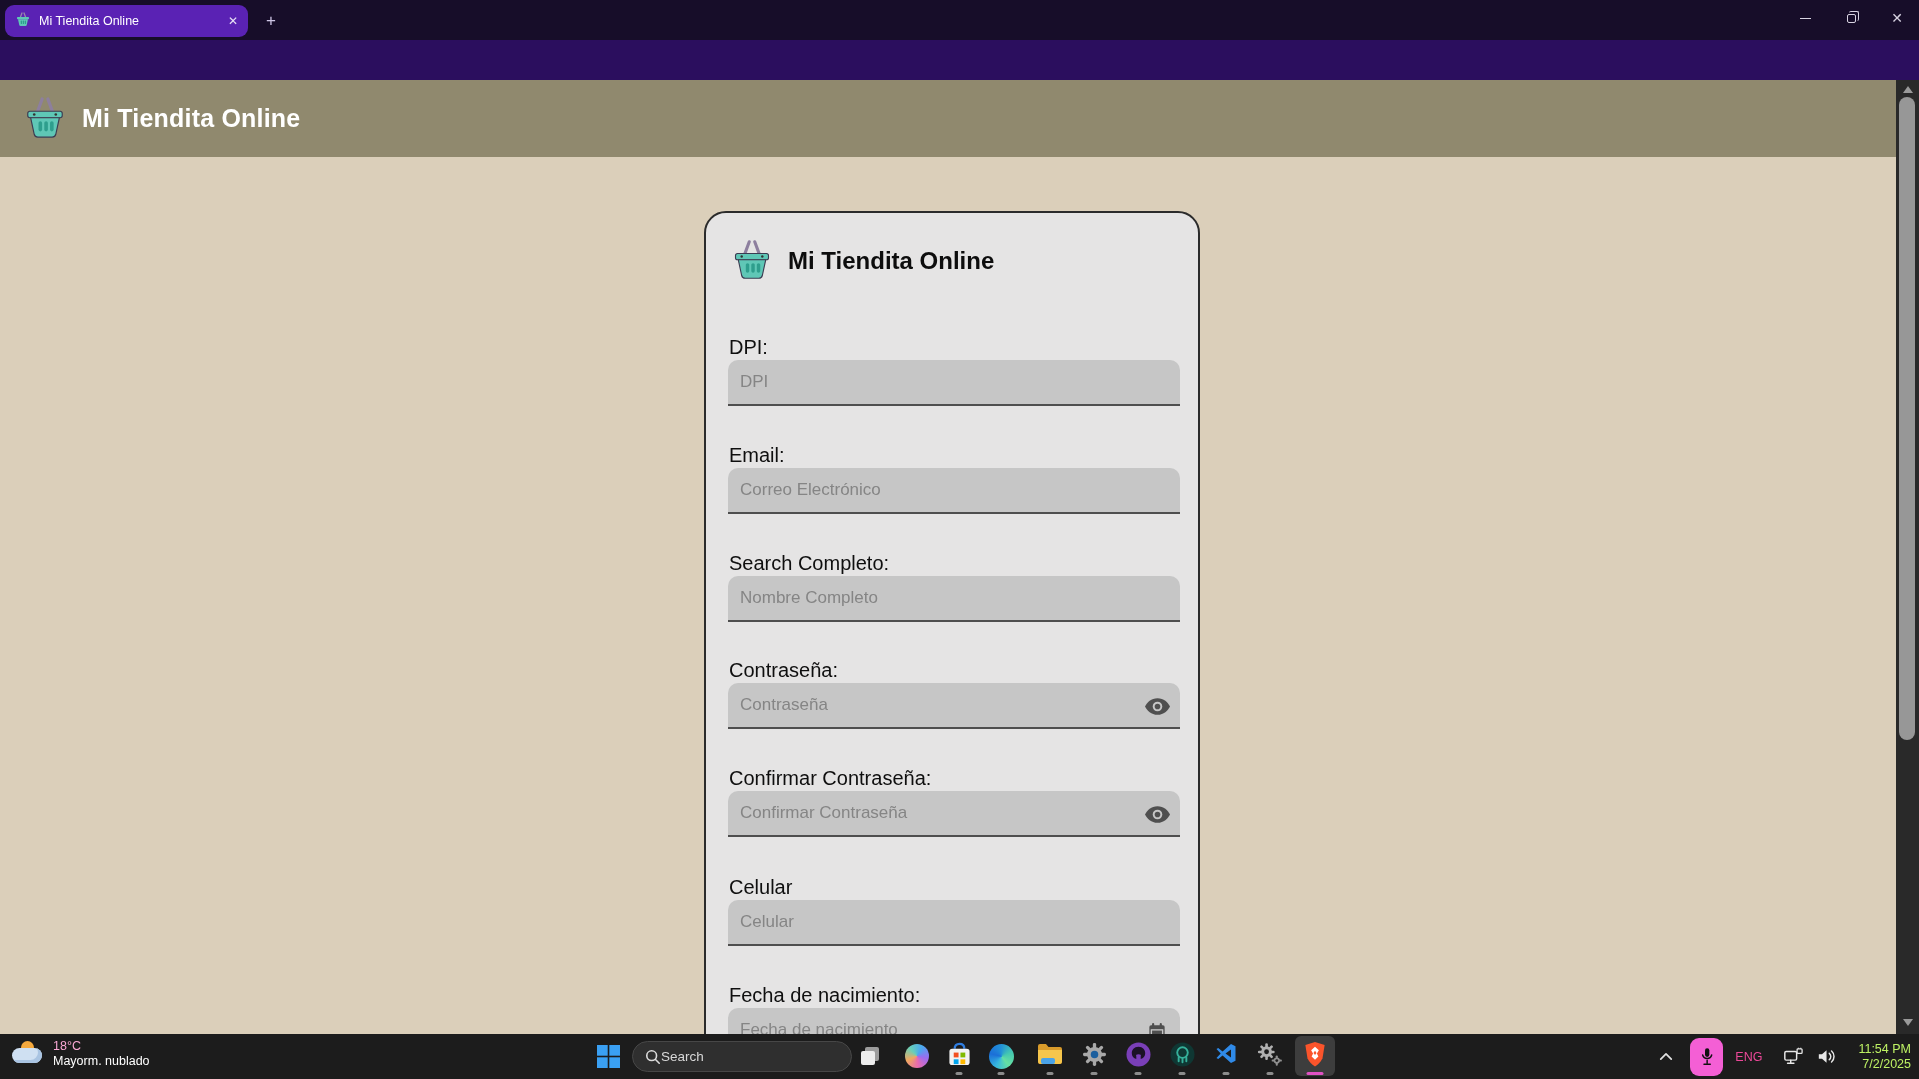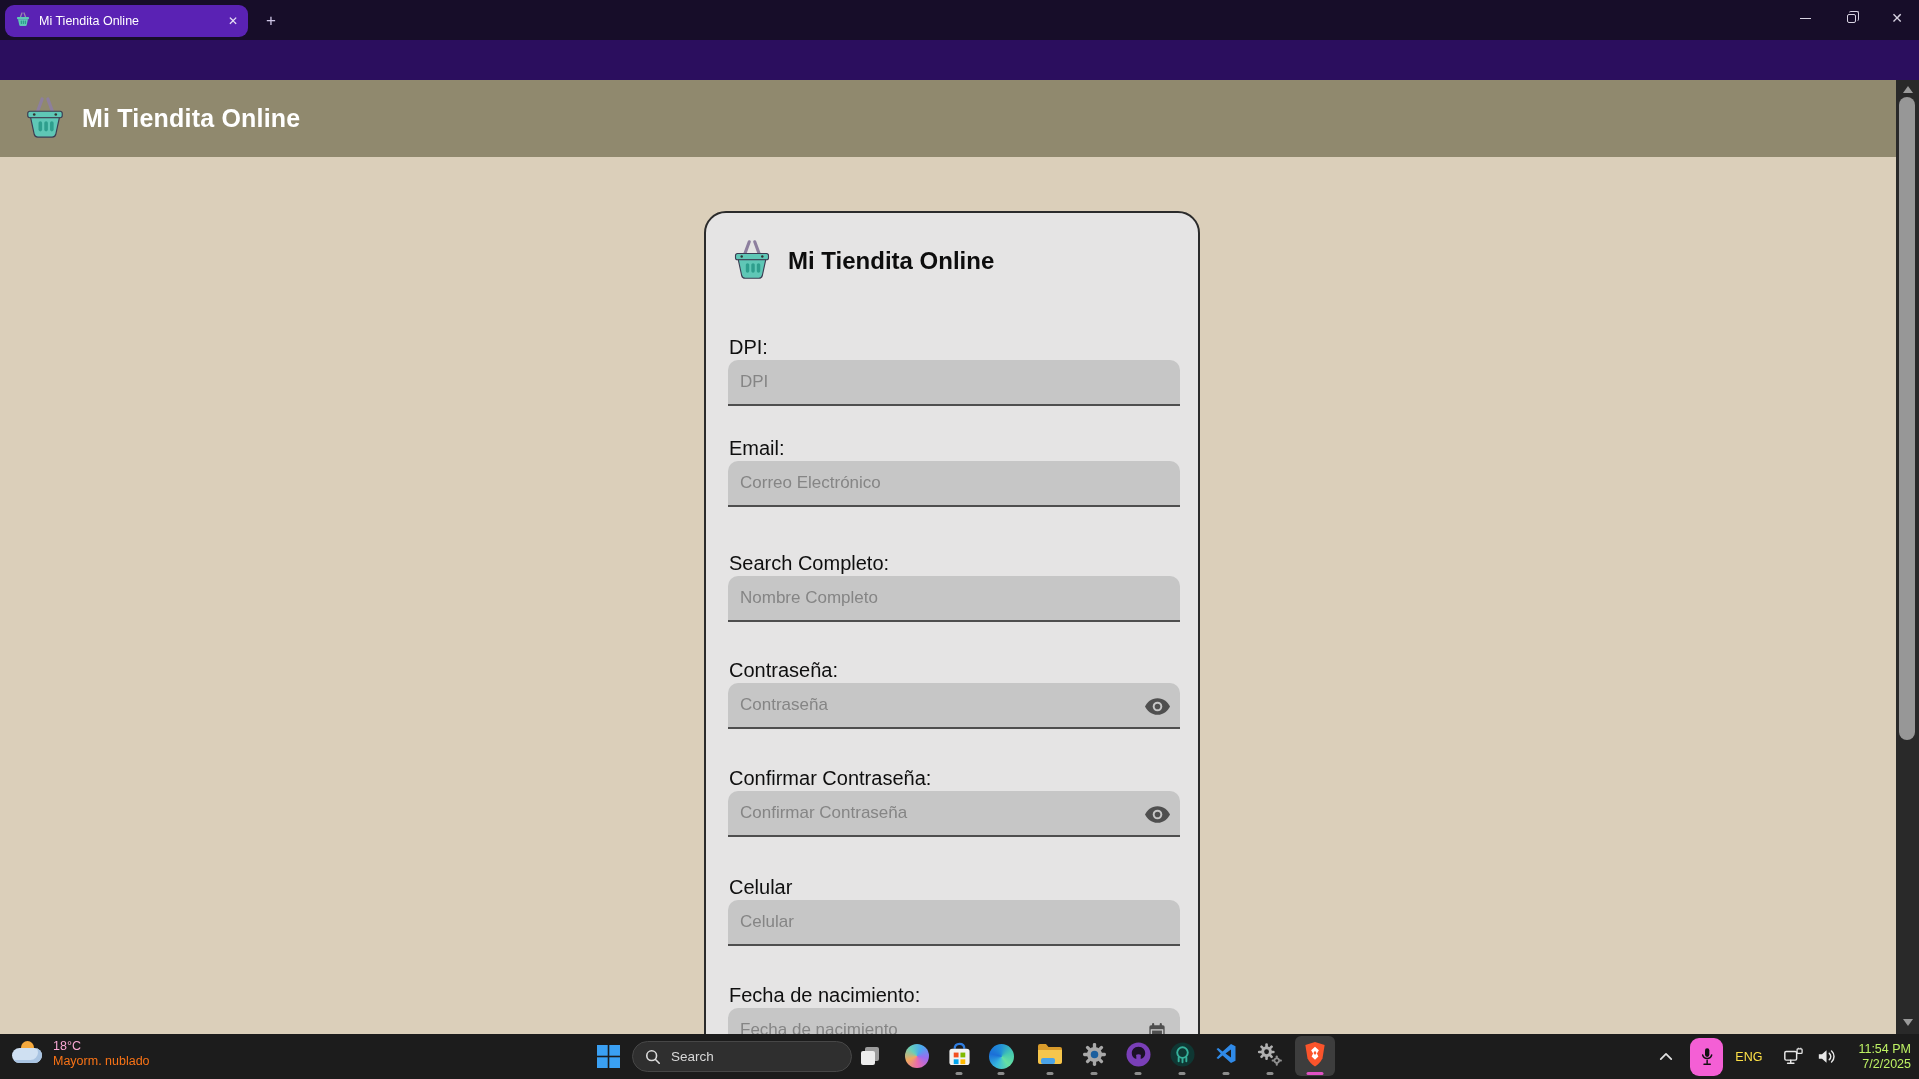--- a/index.html
+++ b/index.html
@@ -48,52 +48,52 @@
   #content { left:0; top:157px; width:1919px; height:877px; background:#dbcfba; overflow:hidden; }
   #card { left:704px; top:54px; width:496px; height:1120px; background:#e5e4e4; border:2px solid #2b2b2b; border-radius:22px; }
   #card-logo-row { position:absolute; left:24px; top:24px; display:flex; align-items:center; gap:14px; }
   #card-title { color:#0d0d0d; font-size:24px; font-weight:bold; }
   .fgroup { position:absolute; left:22px; width:452px; }
   .fgroup label { display:block; height:24px; font-size:20px; color:#0f0f0f; margin-left:1px; }
   .fgroup input { width:100%; height:46px; background:#c6c6c6; border:none; border-bottom:2px solid #4e4e4e;
                   border-radius:10px 10px 0 0; padding:0 44px 0 12px; font-size:17px; color:#000000;
                   font-family:"Liberation Sans", sans-serif; outline:none; }
   .fgroup input::placeholder { color:#858585; opacity:1; }
-  #g0{top:123px} #g1{top:224px} #g2{top:339px} #g3{top:446px} #g4{top:554px} #g5{top:663px} #g6{top:771px}
+  #g0{top:123px} #g1{top:231px} #g2{top:339px} #g3{top:446px} #g4{top:554px} #g5{top:663px} #g6{top:771px}
   .field-icon-btn { position:absolute; right:10px; top:37px; width:26px; height:20px; display:flex;
                     align-items:center; justify-content:center; background:none; border:none; }
 
   
   #scrollbar { left:1896px; top:80px; width:23px; height:954px; background:#292929; z-index:6; }
   #sb-thumb { position:absolute; left:3px; top:17px; width:16px; height:643px; background:#979797; border-radius:8px; }
   .sb-arrow { position:absolute; left:50%; transform:translateX(-50%); width:0; height:0;
               border-left:5.5px solid transparent; border-right:5.5px solid transparent; }
   #sb-up { top:6px; border-bottom:7px solid #9a9a9a; }
   #sb-down { bottom:8px; border-top:7px solid #9a9a9a; }
 
   
   #taskbar { left:0; top:1034px; width:1919px; height:45px; background:#1c1c1c; z-index:10; }
   #weather { position:absolute; left:12px; top:5px; display:flex; align-items:center; gap:9px; }
   #weather-icon { position:relative; width:32px; height:26px; }
   #weather-moon { position:absolute; left:9px; top:0; width:13px; height:13px; border-radius:50%; background:#f5a93d; }
   #weather-cloud { position:absolute; left:0; top:7px; width:30px; height:15px; border-radius:8px; background:#cfe0f2;
                    box-shadow:inset -4px -3px 0 #a9c4e2; }
   #weather-temp { color:#f9a8d4; font-size:12.5px; line-height:15px; }
-  #weather-desc { color:#f97316; font-size:12.5px; line-height:15px; }
+  #weather-desc { color:#ffffff; font-size:12.5px; line-height:15px; }
   .tb-slot { position:absolute; top:2px; width:40px; height:40px; display:flex; align-items:center; justify-content:center; }
   .run-dot { position:absolute; left:50%; transform:translateX(-50%); bottom:1px; width:7px; height:3px;
              border-radius:2px; background:#8c8c8c; }
   #slot-brave { background:#3d3d3d; border-radius:6px; }
   #slot-brave .run-dot { width:17px; background:#e052c4; }
   #tb-search { position:absolute; left:632px; top:7px; width:220px; height:31px; background:#2f2f2f;
-               border:1px solid #474747; border-radius:16px; display:flex; align-items:center; padding:0 12px; gap:10px; }
+               border:1px solid #474747; border-radius:16px; display:flex; align-items:center; padding:0 12px; }
   #tb-search-label { color:#d8d8d8; font-size:13.5px; }
   #start-btn { left:588px; }
   #tray { position:absolute; right:0; top:0; height:45px; display:flex; align-items:center; }
-  #tray-lang { color:#fde047; font-size:12.5px; margin:0 14px 0 12px; }
+  #tray-lang { color:#ec4899; font-size:12.5px; margin:0 14px 0 12px; }
   #mic-badge { width:33px; height:38px; border-radius:9px; background:#f45fd5; display:flex; align-items:center; justify-content:center; margin-left:10px; }
   #tray-clock { text-align:right; color:#bef264; font-size:12.5px; line-height:15px; margin:0 8px 0 14px; }
   .tray-ico { margin:0 7px; display:flex; align-items:center; }
 
   
   .circle { border-radius:50%; }
 </style>
 </head>
 <body>
 

